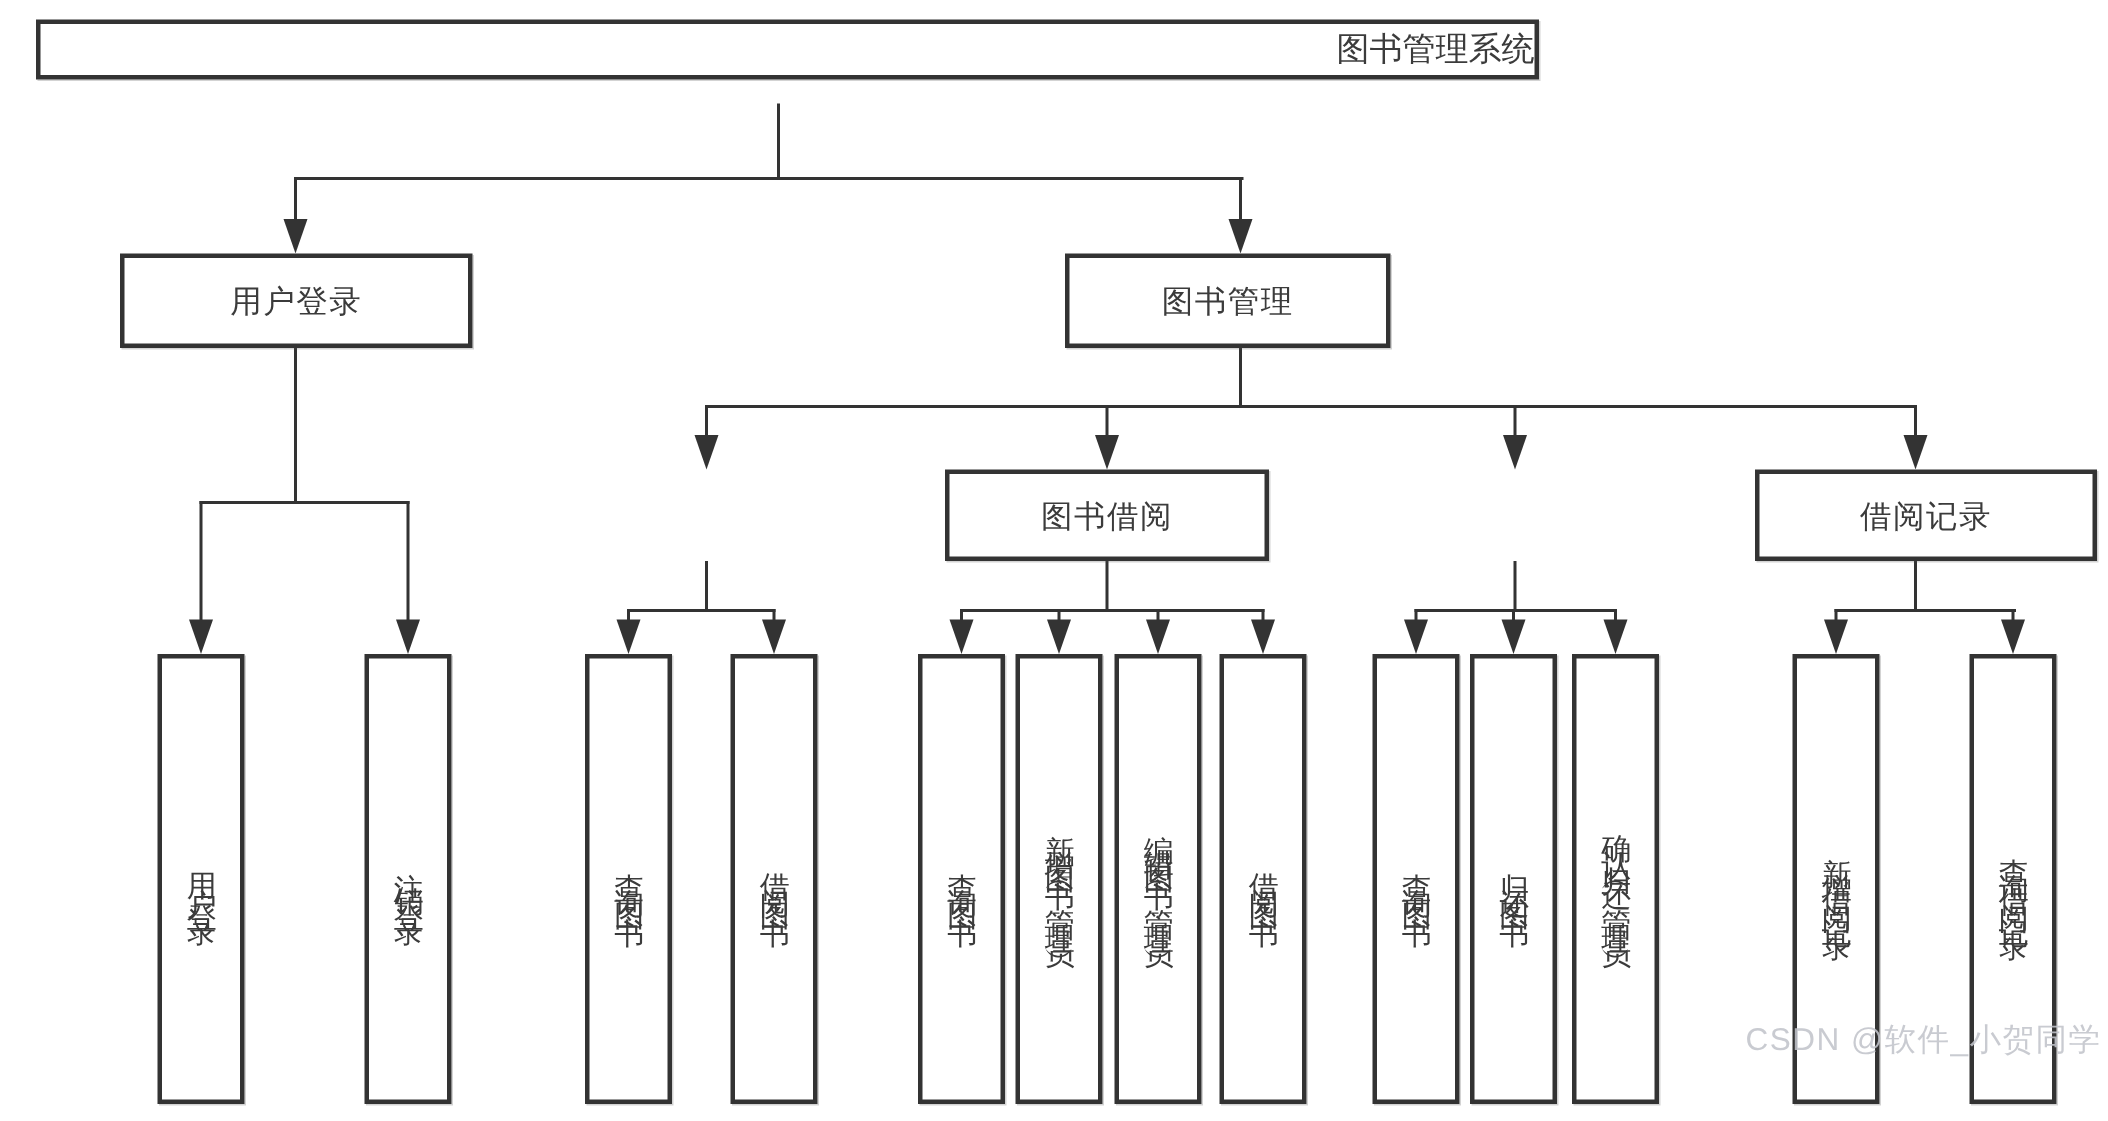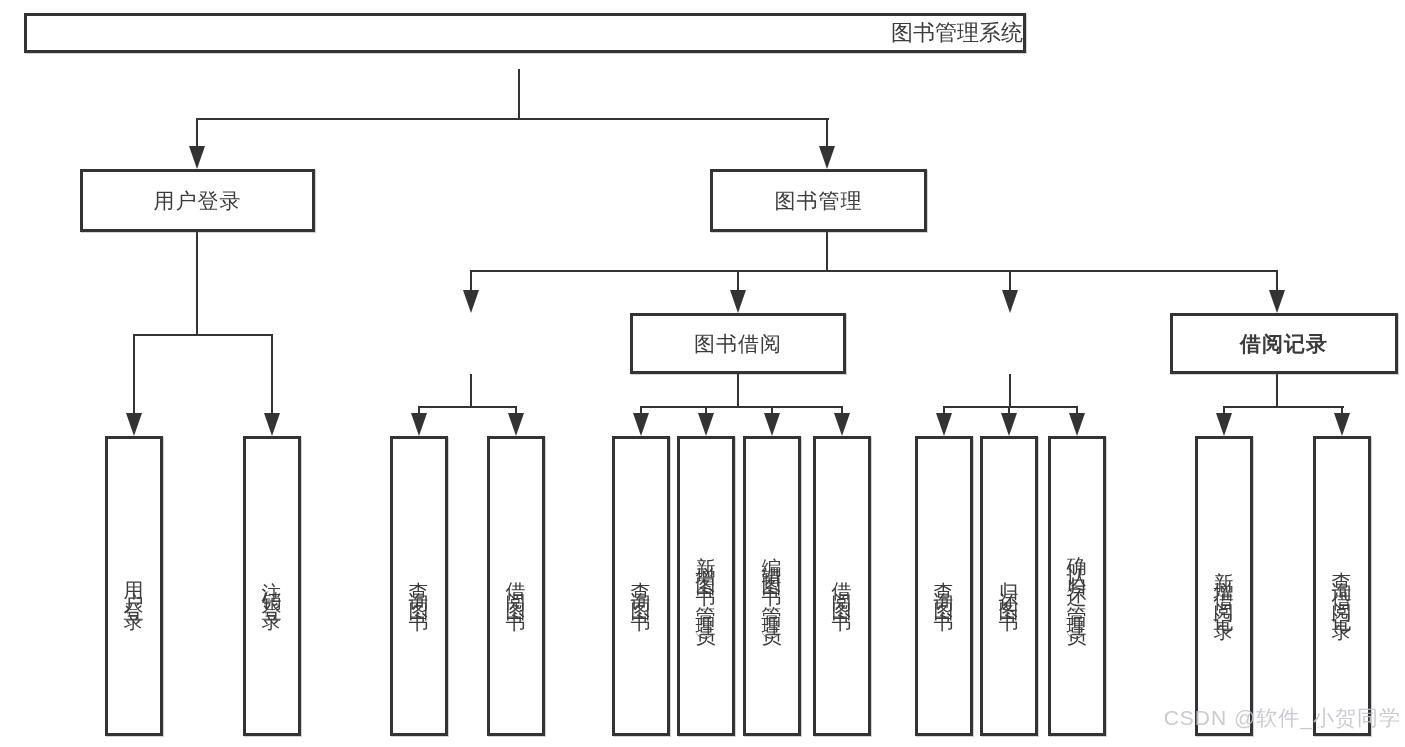--- a/index.html
+++ b/index.html
@@ -40,21 +40,21 @@
     position: absolute;
     width: 0; height: 0;
     border-left: 8px solid transparent;
     border-right: 8px solid transparent;
     border-top: 23px solid #333333;
     z-index: 1;
   }
   .watermark {
     position: absolute;
     right: 4px;
-    top: 704px;
+    top: 679px;
     font-size: 21px;
     color: rgba(193,196,203,0.88);
     letter-spacing: 1px;
     z-index: 6;
     white-space: nowrap;
   }
 </style>
 </head>
 <body>
 
@@ -67,21 +67,21 @@
   <div class="box hnode" style="left:80px;top:169px;width:235px;height:63px;">
     <span>用户登录</span>
   </div>
   <div class="box hnode" style="left:710px;top:169px;width:217px;height:63px;">
     <span>图书管理</span>
   </div>
 
   <div class="box hnode" style="left:630px;top:313px;width:216px;height:61px;">
     <span>图书借阅</span>
   </div>
-  <div class="box hnode" style="left:1170px;top:313px;width:228px;height:61px;font-weight:bold;">
+  <div class="box hnode" style="left:1170px;top:313px;width:228px;height:61px;">
     <span>借阅记录</span>
   </div>
 
   <div class="box leaf" style="left:105px;top:436px;width:58px;height:300px;">
     <span class="vtext">用户登录</span>
   </div>
   <div class="box leaf" style="left:243px;top:436px;width:58px;height:300px;">
     <span class="vtext">注销登录</span>
   </div>
 

